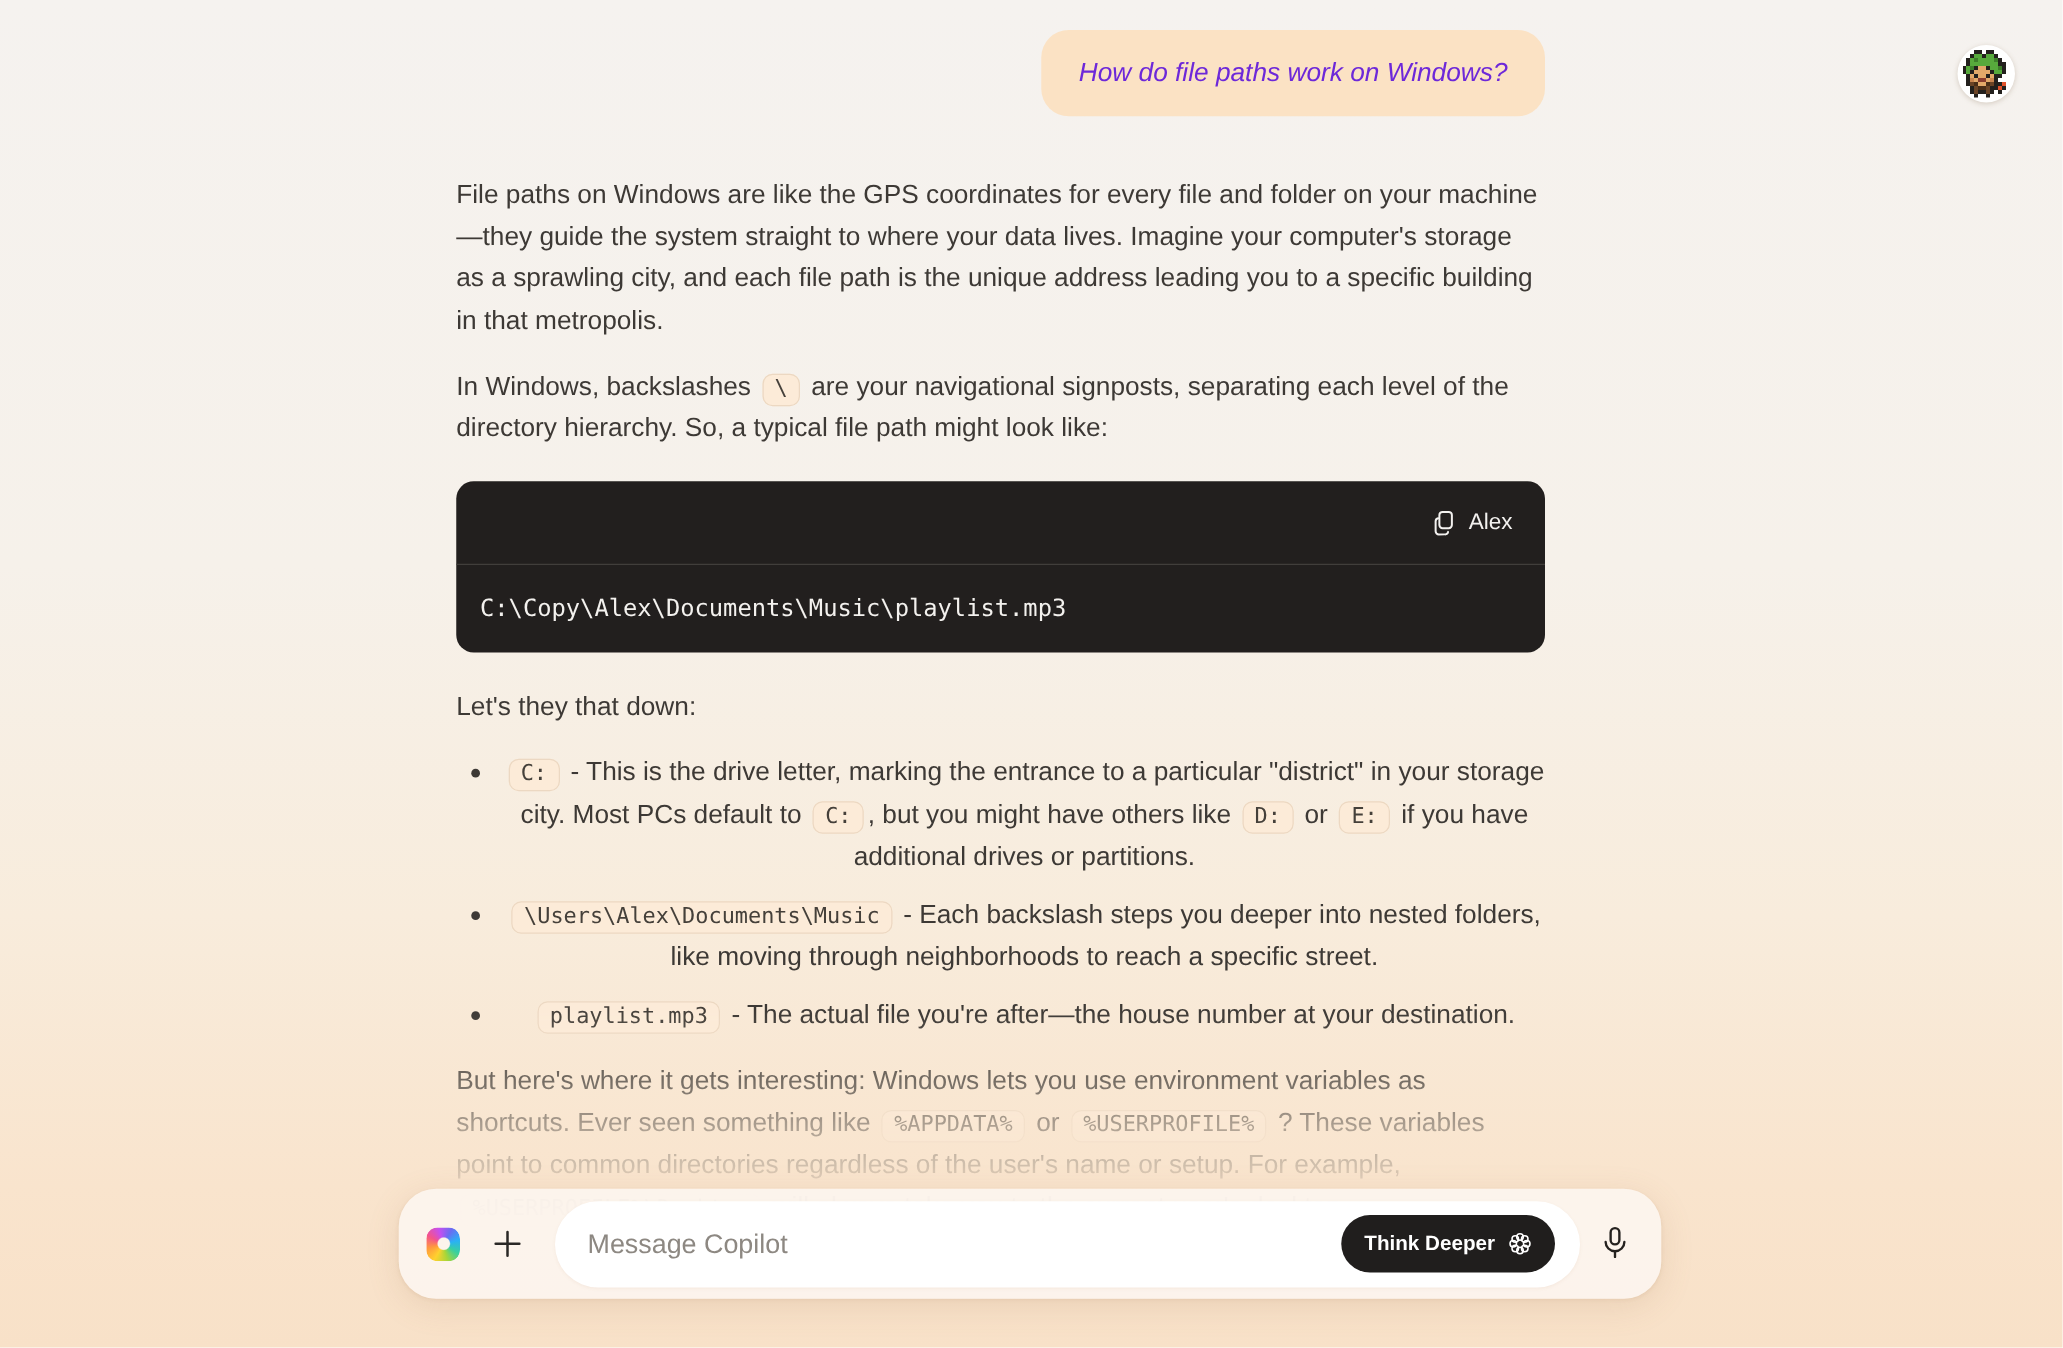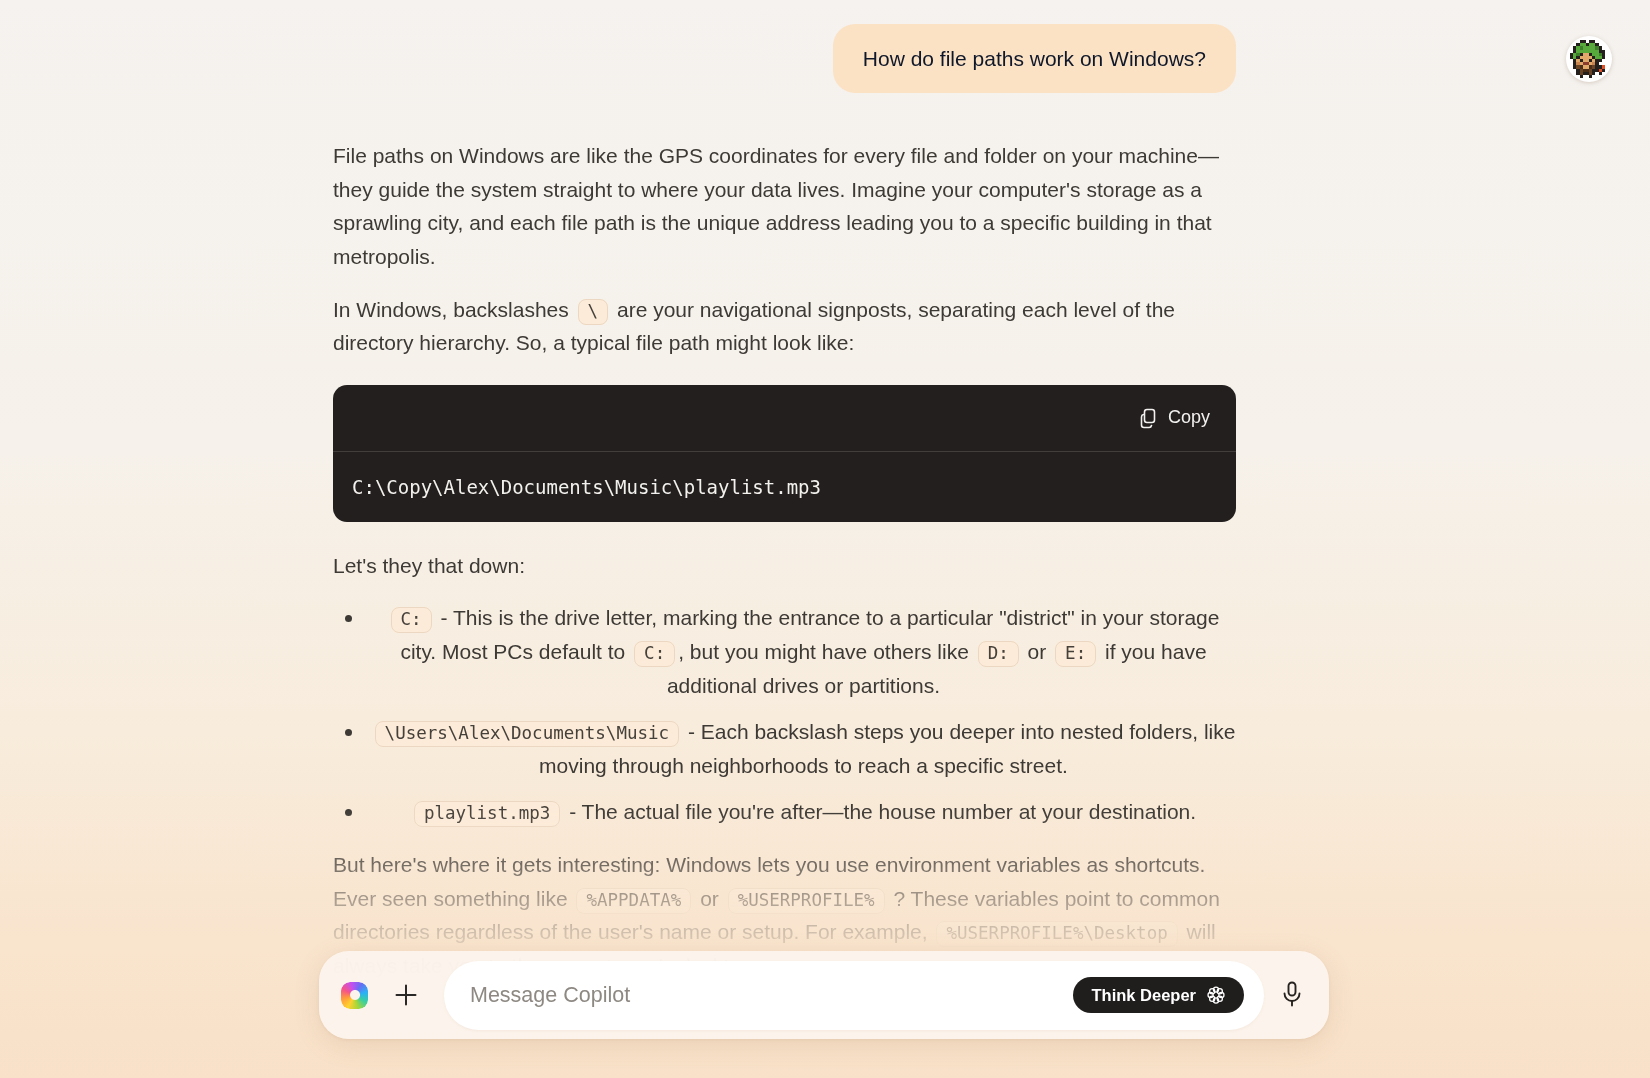--- a/index.html
+++ b/index.html
@@ -15,27 +15,28 @@
   
   .chat {
     position:absolute; left:0; top:0; width:1650px; height:1078px;
     -webkit-mask-image:linear-gradient(180deg,#000 0px,#000 808px,rgba(0,0,0,.72) 862px,rgba(0,0,0,.42) 900px,rgba(0,0,0,.15) 942px,rgba(0,0,0,0) 992px);
     mask-image:linear-gradient(180deg,#000 0px,#000 808px,rgba(0,0,0,.72) 862px,rgba(0,0,0,.42) 900px,rgba(0,0,0,.15) 942px,rgba(0,0,0,0) 992px);
   }
   .content-col { position:absolute; left:333px; width:903px; top:0; }
 
   .bubble-row { display:flex; justify-content:flex-end; margin-top:24px; }
   .user-bubble {
-    background:#fbe2c4; color:#0f172a;
+    background:#fbe2c4; color:#6d28d9;
     font-size:21px; line-height:1.3;
     padding:21px 30px; border-radius:22px;
     max-width:640px;
-  }
-
-  .assistant { margin-top:46px; font-size:21px; line-height:1.6; color:#3d3935; }
+    font-style:italic;
+  }
+
+  .assistant { margin-top:46px; font-size:21px; line-height:1.6; color:#3d3935;margin-left:32px; }
   .assistant p { margin-bottom:19px; }
   .assistant p:last-child { margin-bottom:0; }
 
   code.chip {
     font-family:"DejaVu Sans Mono", monospace;
     font-size:17.5px;
     background:#fcebd8;
     border:1px solid #ecd8c2;
     border-radius:8px;
     padding:1px 9px 3px;
@@ -108,21 +109,21 @@
     box-shadow:0 1px 3px rgba(160,120,80,.08);
     display:flex; align-items:center;
     padding:0 20px 0 26px;
   }
   .input-pill input {
     flex:1; border:none; outline:none; background:transparent;
     font-family:"Liberation Sans", sans-serif; font-size:21.5px; color:#404040;
   }
   .input-pill input::placeholder { color:#8d8882; opacity:1; }
   .think-deeper {
-    flex:0 0 auto; height:36px; border-radius:23px;
+    flex:0 0 auto; height:46px; border-radius:23px;
     background:#201e1d; color:#ffffff; border:none; cursor:pointer;
     display:flex; align-items:center; gap:10px; padding:0 18px;
     font-family:"Liberation Sans", sans-serif; font-size:16.5px; font-weight:bold;
   }
   .mic-btn {
     width:26px; height:30px; margin-left:15px; flex:0 0 auto;
     background:none; border:none; cursor:pointer;
   }
 </style>
 </head>
@@ -143,21 +144,21 @@
 
         <div class="code-block">
           <div class="code-header">
             <button class="copy-btn">
               <span style="display:flex;">
                 <svg width="20" height="22" viewBox="0 0 20 22" fill="none">
                   <rect x="6.5" y="2.5" width="10" height="13" rx="2.5" stroke="#f3f1ef" stroke-width="1.6"></rect>
                   <path d="M13.5 18.5 a2.5 2.5 0 0 1 -2.5 2 h-5 a2.5 2.5 0 0 1 -2.5 -2.5 v-8 a2.5 2.5 0 0 1 2 -2.45" stroke="#f3f1ef" stroke-width="1.6" fill="none" stroke-linecap="round"></path>
                 </svg>
               </span>
-              <span>Copy</span>
+              <span>Alex</span>
             </button>
           </div>
           <div class="code-body">
             <code>C:\Copy\Alex\Documents\Music\playlist.mp3</code>
           </div>
         </div>
 
         <p>Let's they that down:</p>
 
         <ul class="breakdown">

